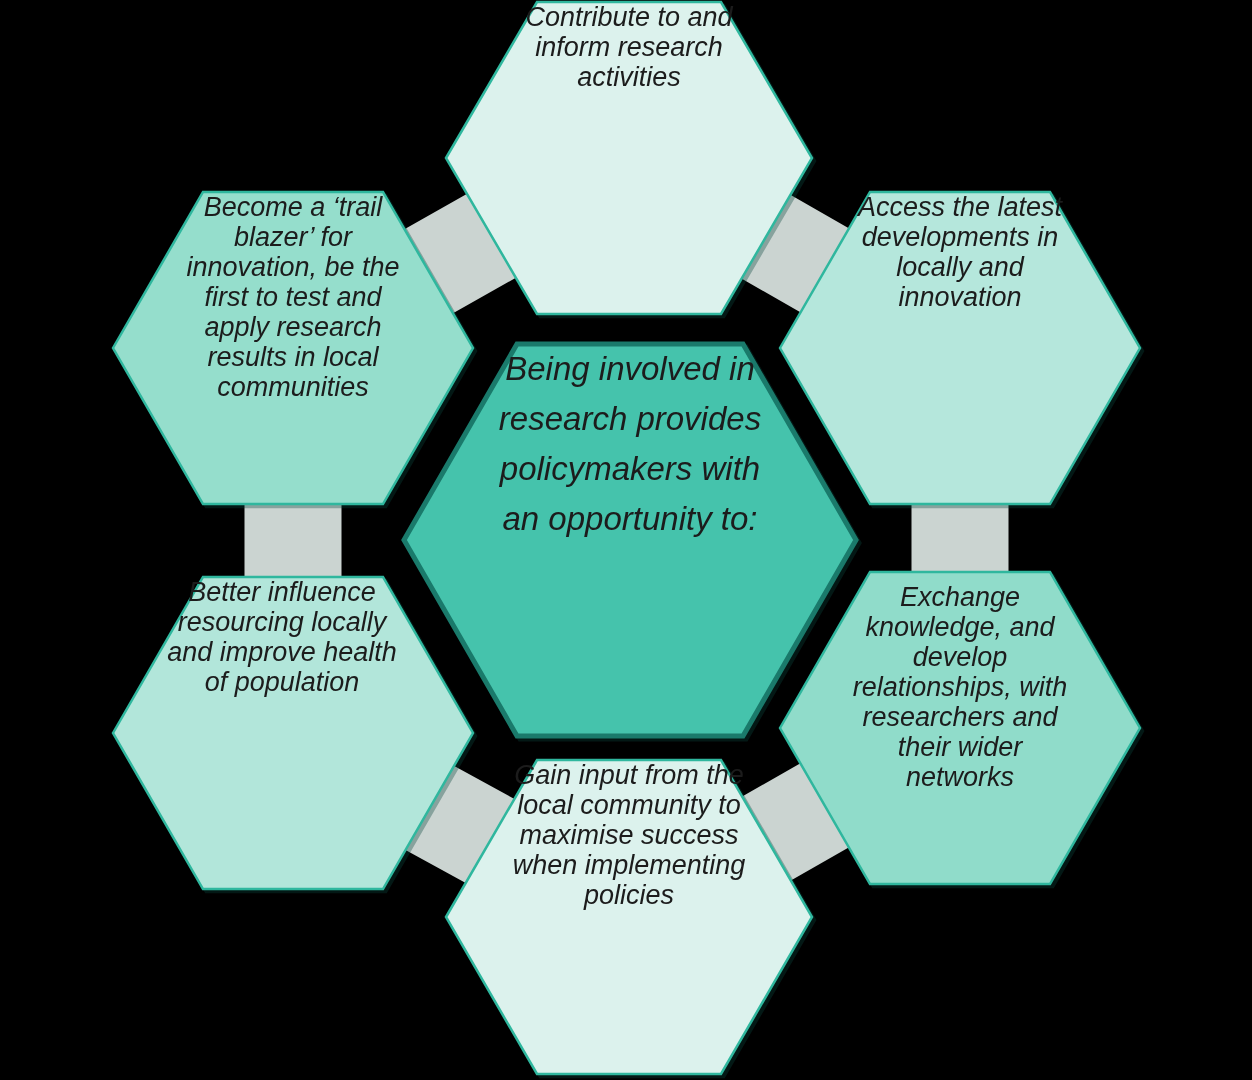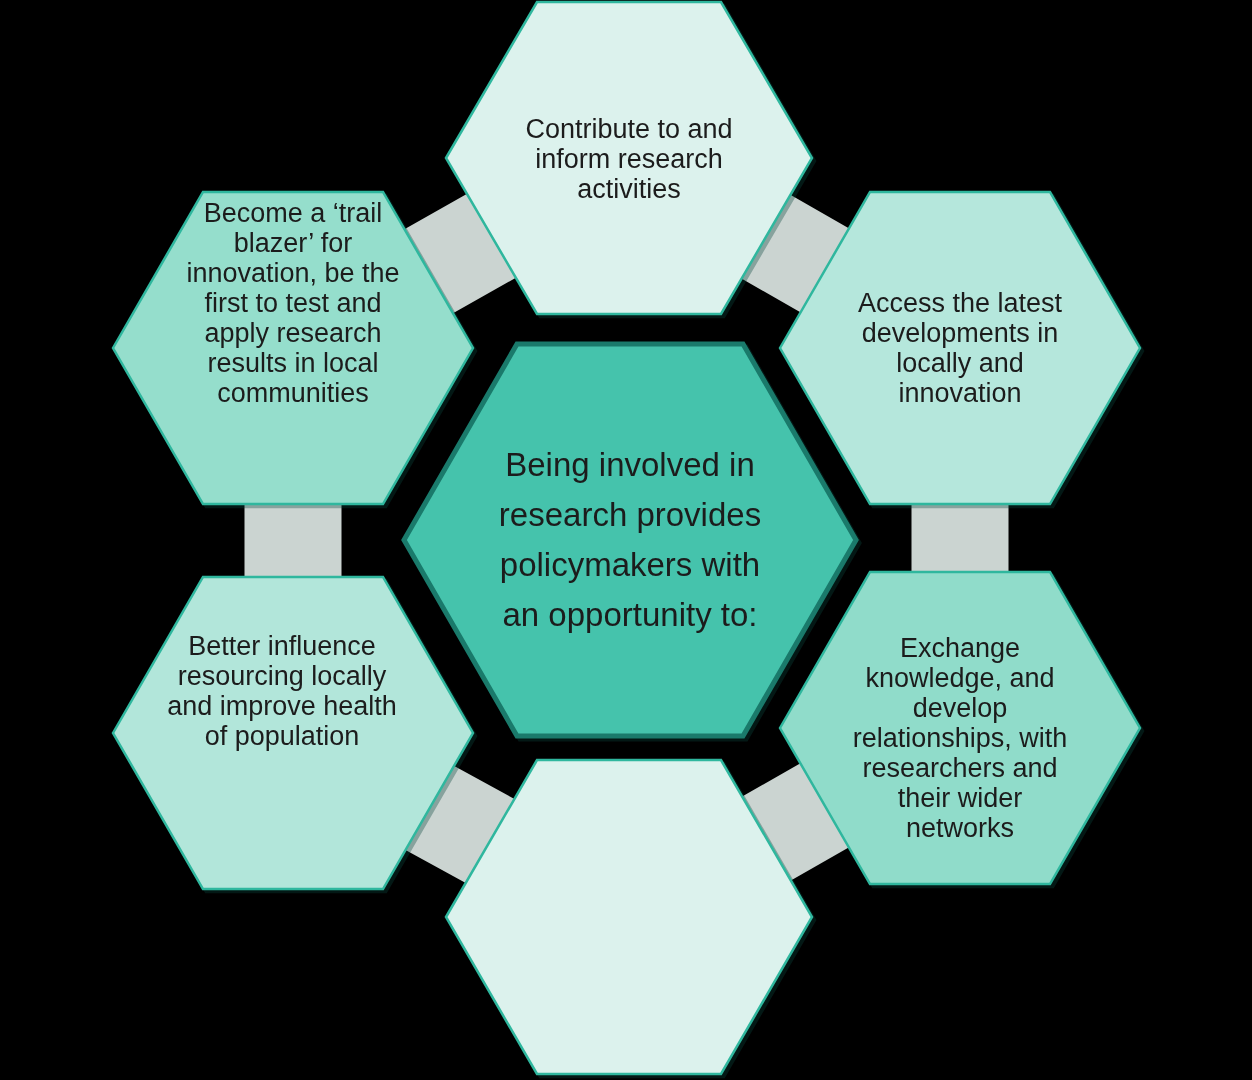--- a/index.html
+++ b/index.html
@@ -36,25 +36,25 @@
     stroke: var(--outer-stroke, #2fb79e);
     stroke-width: 2.5;
   }
   .hex.center-hex {
     stroke: var(--center-stroke, #1a7a6b);
     stroke-width: 5;
   }
   .hex-label {
     position: absolute;
     display: flex;
-    align-items: center;
     justify-content: center;
     text-align: center;
     white-space: pre-line;
     pointer-events: none;
+    font-style: italic;
   }
   .outer-label {
     font-size: 27px;
     line-height: 30px;
   }
   .center-label {
     font-size: 33px;
     line-height: 50px;
   }
   .pos-top          { left: 446px; top: 2px;   width: 366px; height: 313px; }
@@ -105,20 +105,27 @@
   <div class="hex-label outer-label pos-right">
     <span>Exchange
 knowledge, and
 develop
 relationships, with
 researchers and
 their wider
 networks</span>
   </div>
 
+  <div class="hex-label outer-label pos-bottom">
+    <span>Gain input from the
+local community to
+maximise success
+when implementing
+policies</span>
+  </div>
 
   <div class="hex-label outer-label pos-bottom-left">
     <span>Better influence
 resourcing locally
 and improve health
 of population</span>
   </div>
 
   <div class="hex-label outer-label pos-top-left">
     <span>Become a ‘trail

